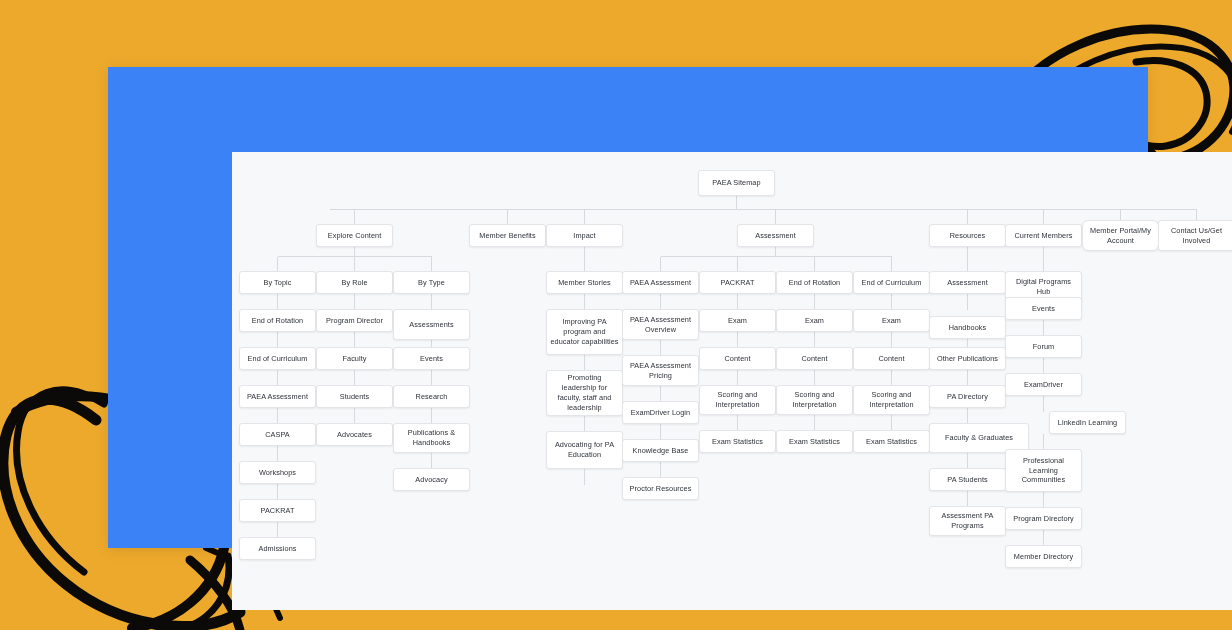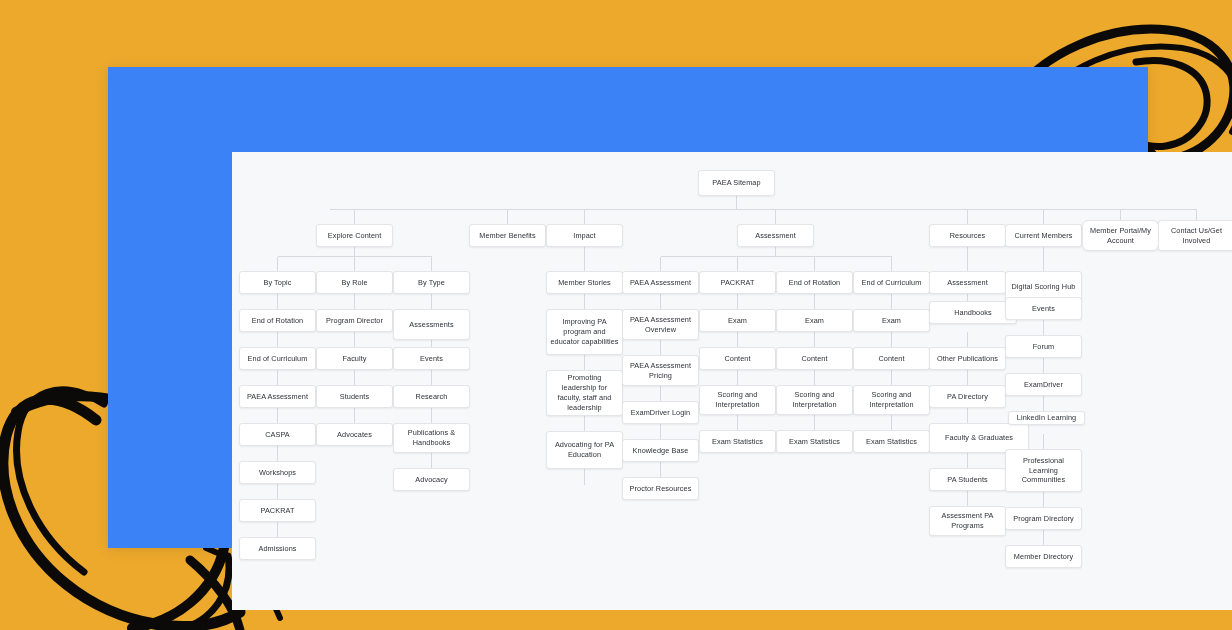--- a/index.html
+++ b/index.html
@@ -212,30 +212,30 @@
     <div class="node" style="left:544px;top:233px;width:77px;height:30px;">Scoring and Interpretation</div>
     <div class="node" style="left:544px;top:278px;width:77px;height:23px;">Exam Statistics</div>
 
     <div class="node" style="left:621px;top:119px;width:77px;height:23px;">End of Curriculum</div>
     <div class="node" style="left:621px;top:157px;width:77px;height:23px;">Exam</div>
     <div class="node" style="left:621px;top:195px;width:77px;height:23px;">Content</div>
     <div class="node" style="left:621px;top:233px;width:77px;height:30px;">Scoring and Interpretation</div>
     <div class="node" style="left:621px;top:278px;width:77px;height:23px;">Exam Statistics</div>
 
     <div class="node" style="left:697px;top:119px;width:77px;height:23px;">Assessment</div>
-    <div class="node" style="left:697px;top:149px;width:88px;height:23px;">Handbooks</div>
+    <div class="node" style="left:697px;top:164px;width:77px;height:23px;">Handbooks</div>
     <div class="node" style="left:697px;top:195px;width:77px;height:23px;">Other Publications</div>
     <div class="node" style="left:697px;top:233px;width:77px;height:23px;">PA Directory</div>
     <div class="node" style="left:697px;top:271px;width:100px;height:30px;">Faculty &amp; Graduates</div>
     <div class="node" style="left:697px;top:316px;width:77px;height:23px;">PA Students</div>
     <div class="node" style="left:697px;top:354px;width:77px;height:30px;">Assessment PA Programs</div>
 
-    <div class="node" style="left:773px;top:119px;width:77px;height:31px;">Digital Scoring Hub</div>
+    <div class="node" style="left:773px;top:119px;width:77px;height:31px;">Digital Programs Hub</div>
     <div class="node" style="left:773px;top:145px;width:77px;height:23px;">Events</div>
     <div class="node" style="left:773px;top:183px;width:77px;height:23px;">Forum</div>
     <div class="node" style="left:773px;top:221px;width:77px;height:23px;">ExamDriver</div>
-    <div class="node" style="left:776px;top:259px;width:77px;height:14px;">LinkedIn Learning</div>
+    <div class="node" style="left:817px;top:259px;width:77px;height:23px;">LinkedIn Learning</div>
     <div class="node" style="left:773px;top:297px;width:77px;height:43px;">Professional Learning Communities</div>
     <div class="node" style="left:773px;top:355px;width:77px;height:23px;">Program Directory</div>
     <div class="node" style="left:773px;top:393px;width:77px;height:23px;">Member Directory</div>
 
   </div>
 </div>
 
 </body></html>

